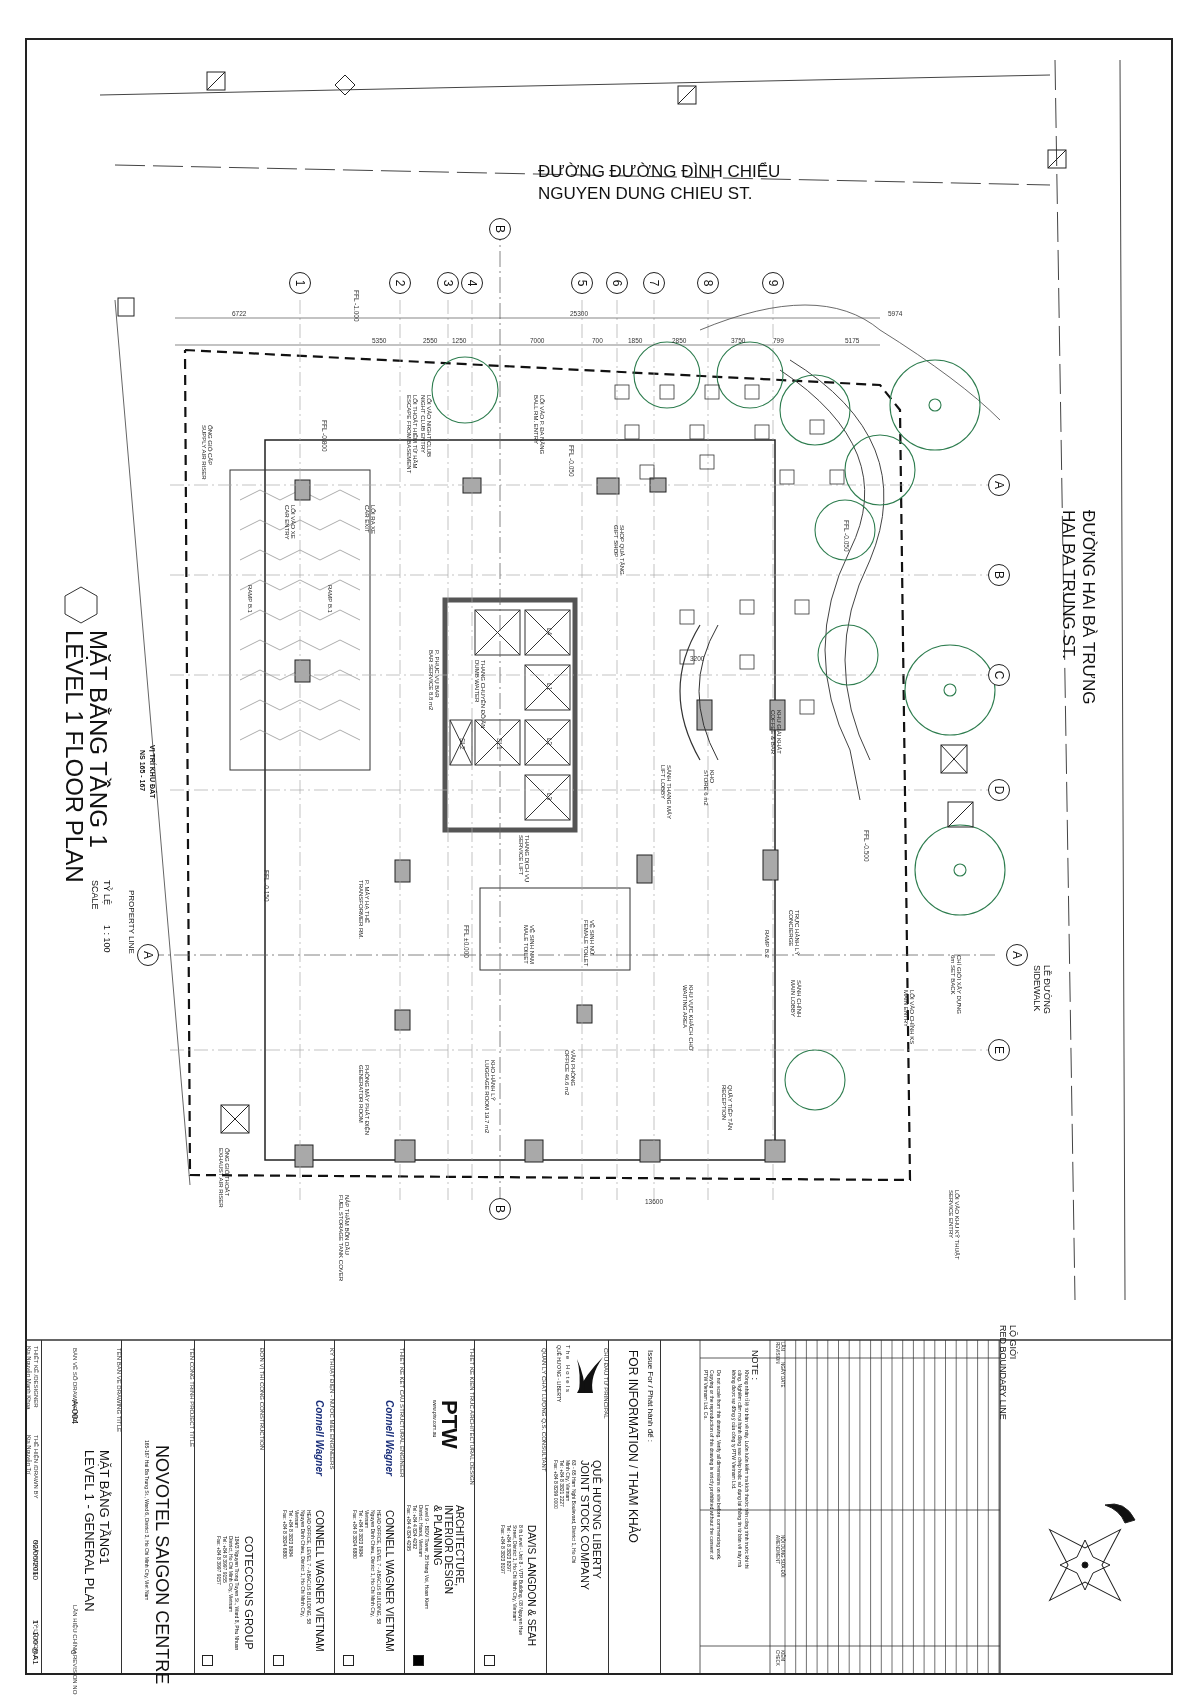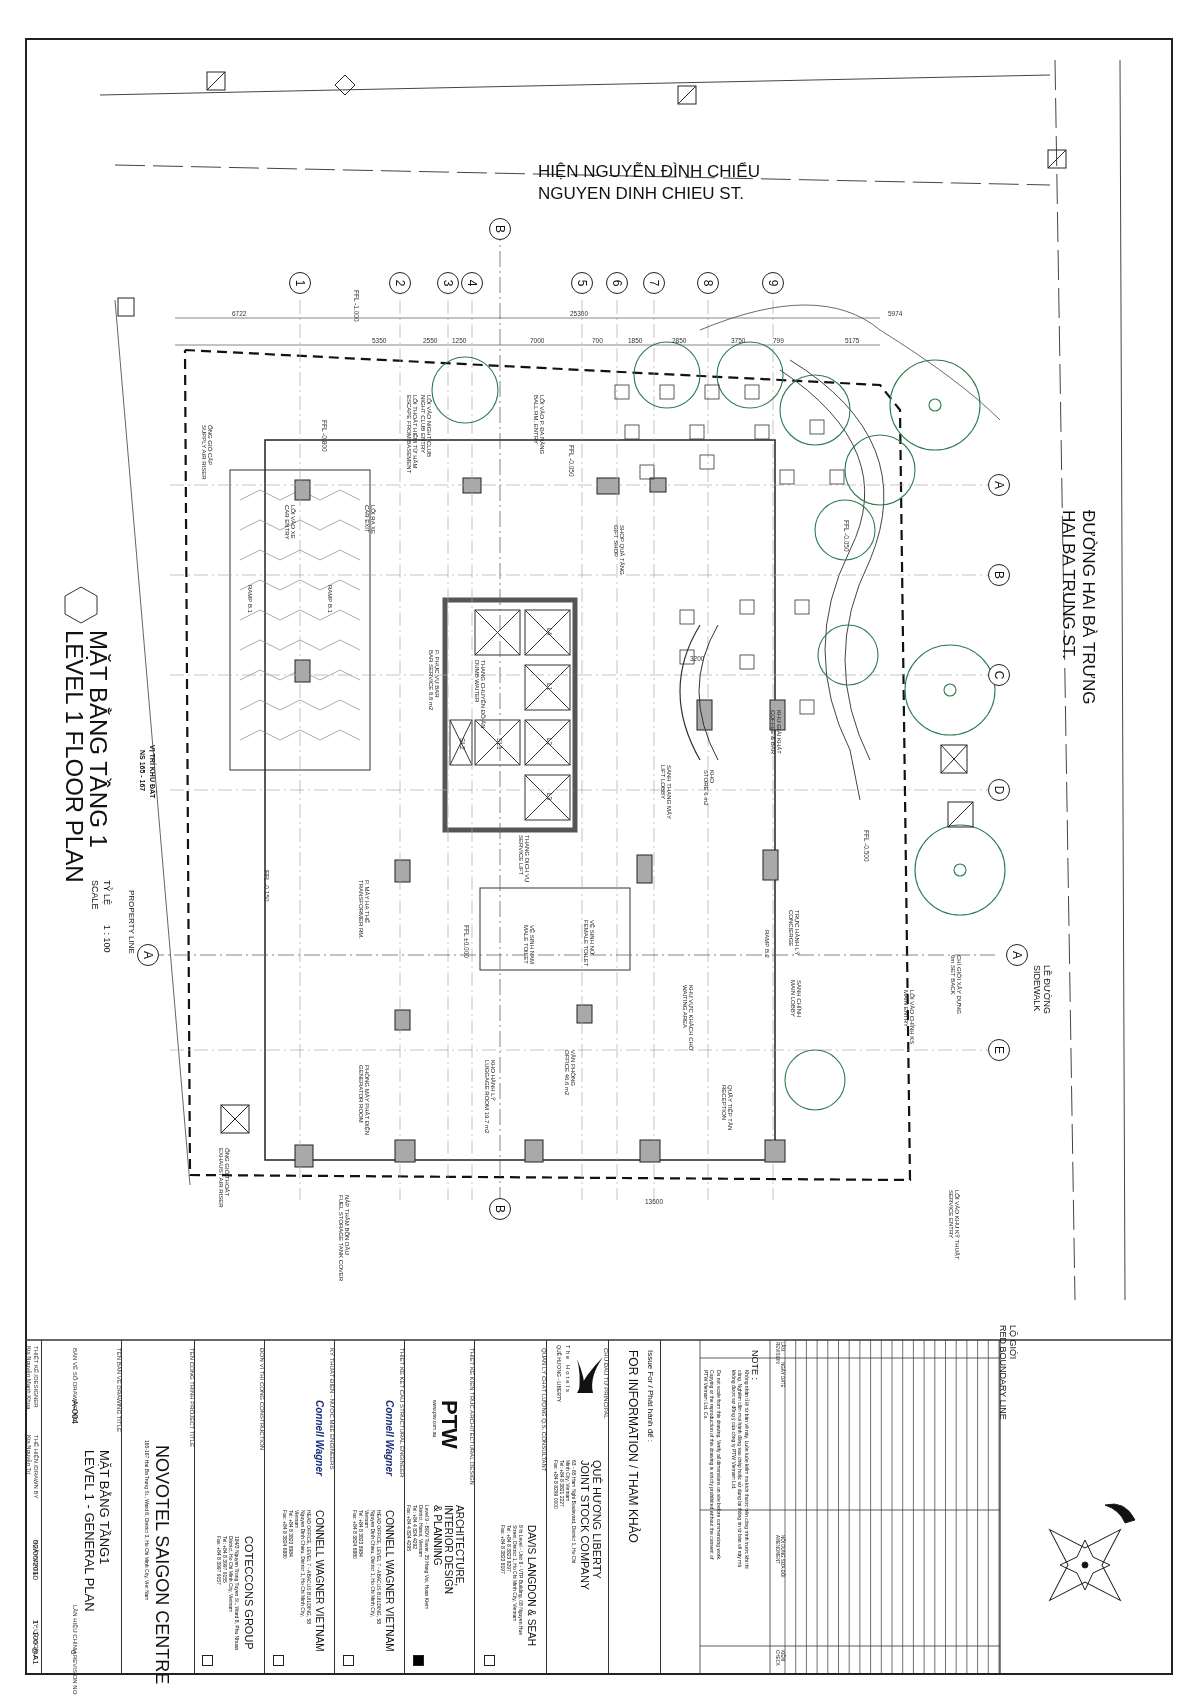--- a/index.html
+++ b/index.html
@@ -222,22 +222,22 @@
   <line x1="1000" y1="1340" x2="1000" y2="1673" stroke="#333" stroke-width="1.2"></line>
 
   <g transform="translate(1085,1565)" stroke="#222" fill="none" stroke-width="1">
     <polygon points="0,-50 12,-12 50,0 12,12 0,50 -12,12 -50,0 -12,-12" transform="rotate(45)"></polygon>
     <polygon points="0,-25 8,-8 25,0 8,8 0,25 -8,8 -25,0 -8,-8" transform="rotate(0)"></polygon>
     <circle cx="0" cy="0" r="3" fill="#111"></circle>
     <path d="M20,-60 Q40,-65 50,-45 L40,-42 Q35,-55 20,-60" fill="#111"></path>
   </g>
 </svg>
 
-<div class="rot street" style="left:538px;top:162px;">HIỆN NGUYỄN ĐÌNH CHIỂU</div>
-<div class="rot street" style="left:538px;top:184px;">NGUYEN DINH CHIEU ST.</div>
+<div class="rot street" style="left:538px;top:162px;">ĐƯỜNG ĐƯỜNG ĐÌNH CHIỂU</div>
+<div class="rot street" style="left:538px;top:184px;">NGUYEN DUNG CHIEU ST.</div>
 <div class="rot street r90" style="left:1098px;top:510px;">ĐƯỜNG HAI BÀ TRƯNG</div>
 <div class="rot street r90" style="left:1078px;top:510px;">HAI BA TRUNG ST.</div>
 
 <svg style="position:absolute;left:63px;top:585px;" width="36" height="40">
   <polygon points="18,2 34,11 34,29 18,38 2,29 2,11" fill="none" stroke="#333" stroke-width="1"></polygon>
 </svg>
 <div class="rot r90" style="left:112px;top:630px;font-size:24px;">MẶT BẰNG TẦNG 1</div>
 <div class="rot r90" style="left:88px;top:630px;font-size:24px;">LEVEL 1 FLOOR PLAN</div>
 <div class="rot r90" style="left:112px;top:880px;font-size:9px;">TỶ LỆ</div>
 <div class="rot r90" style="left:100px;top:880px;font-size:9px;">SCALE</div>

